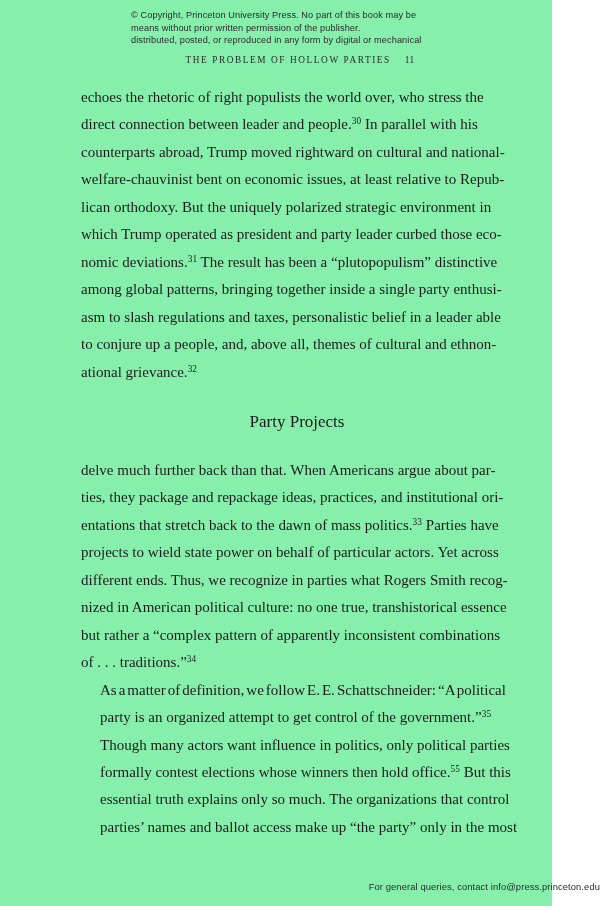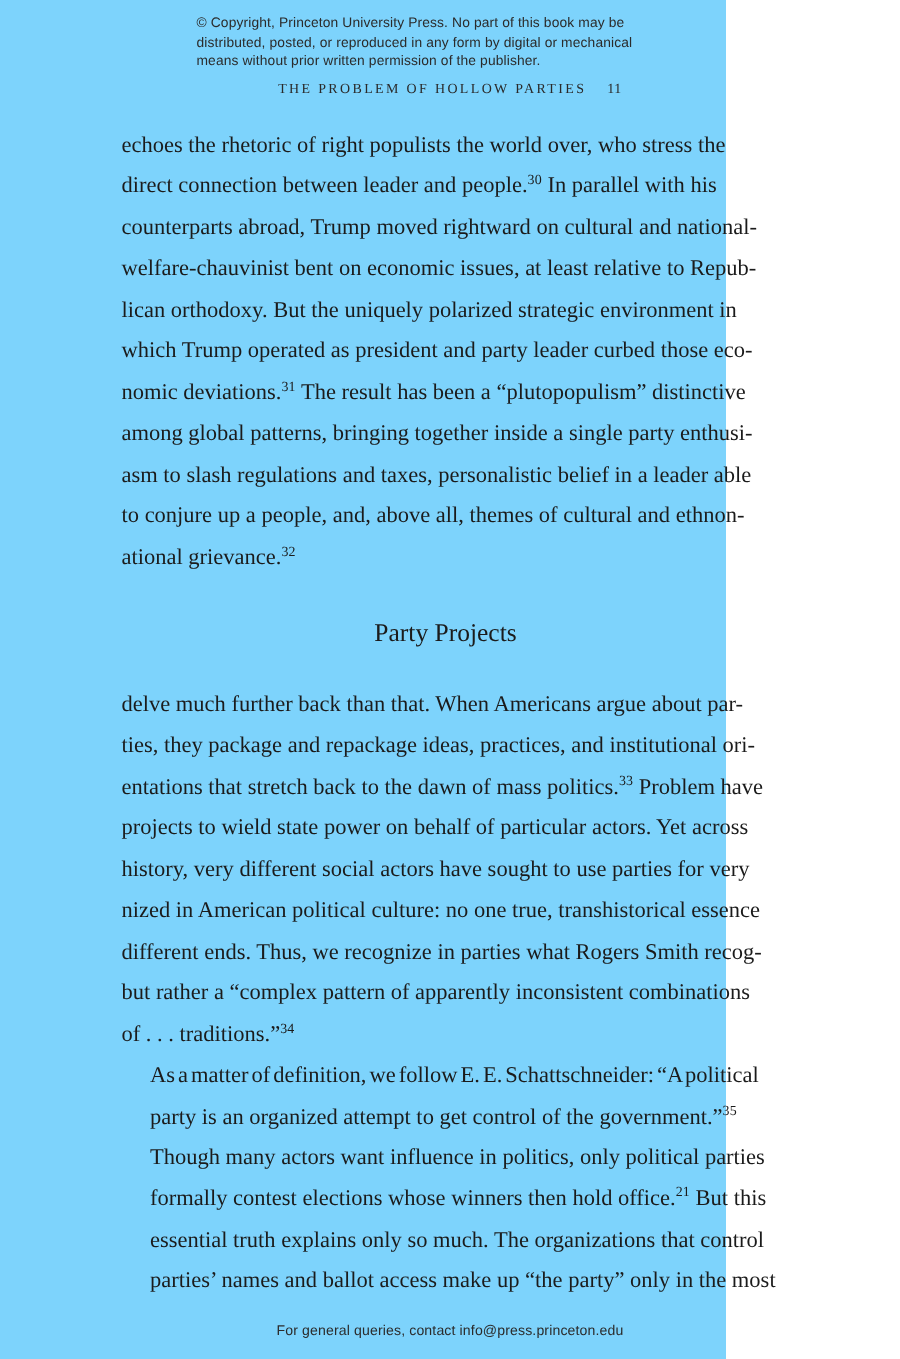--- a/index.html
+++ b/index.html
@@ -13,23 +13,23 @@
     height: 906px;
     position: relative;
     font-family: "Liberation Serif", "DejaVu Serif", serif;
     color: #1a1a1a;
     overflow: hidden;
   }
 
   .page {
     position: absolute;
     inset: 0;
-    width: 484px;
+    width: 552px;
     height: 906px;
-    background: #7dd3fc;
+    background: #86efac;
   }
 
   
   .copyright-block {
     position: absolute;
     left: 131px;
     top: 9px;
     width: 345px;
     font-family: "Liberation Sans", "DejaVu Sans", sans-serif;
     font-size: 9.2px;
@@ -112,36 +112,36 @@
 
   .spacer-before-heading { height: 27px; }
   .spacer-after-heading  { height: 27px; }
 
   
   .page-footer {
     position: absolute;
     left: 0;
     top: 881px;
     width: 600px;
-    text-align: center;
+    text-align: right;
     font-family: "Liberation Sans", "DejaVu Sans", sans-serif;
     font-size: 9.4px;
     color: #2b2b2b;
     letter-spacing: 0.01em;
   }
 </style>
 </head>
 <body>
 
 <div class="page">
 
   <div class="copyright-block">
     <span class="cline">© Copyright, Princeton University Press. No part of this book may be</span>
+    <span class="cline">means without prior written permission of the publisher.</span>
     <span class="cline">distributed, posted, or reproduced in any form by digital or mechanical</span>
-    <span class="cline">means without prior written permission of the publisher.</span>
   </div>
 
   <div class="running-head">
     <span class="rh-title">The Problem of Hollow Parties</span><span class="rh-folio">11</span>
   </div>
 
   <div class="textblock">
 
     <p class="body-par">
         <span class="ln">echoes the rhetoric of right populists the world over, who stress the</span>
@@ -159,34 +159,33 @@
 
     <div class="spacer-before-heading"></div>
 
     <h2 class="section-heading">Party Projects</h2>
 
     <div class="spacer-after-heading"></div>
 
     <p class="body-par">
         <span class="ln">delve much further back than that. When Americans argue about par-</span>
         <span class="ln">ties, they package and repackage ideas, practices, and institutional ori-</span>
-        <span class="ln"><span>entations that stretch back to the dawn of mass politics.</span><sup class="fn">33</sup><span> Problem have</span></span>
+        <span class="ln"><span>entations that stretch back to the dawn of mass politics.</span><sup class="fn">33</sup><span> Parties have</span></span>
         <span class="ln">projects to wield state power on behalf of particular actors. Yet across</span>
-        <span class="ln">history, very different social actors have sought to use parties for very</span>
+        <span class="ln">different ends. Thus, we recognize in parties what Rogers Smith recog-</span>
         <span class="ln">nized in American political culture: no one true, transhistorical essence</span>
-        <span class="ln">different ends. Thus, we recognize in parties what Rogers Smith recog-</span>
         <span class="ln">but rather a “complex pattern of apparently inconsistent combinations</span>
         <span class="ln"><span>of . . . traditions.”</span><sup class="fn">34</sup></span>
       </p>
 
     <p class="body-par indented">
         <span class="ln" style="word-spacing: -1.727px;">As a matter of definition, we follow E. E. Schattschneider: “A political</span>
         <span class="ln"><span>party is an organized attempt to get control of the government.”</span><sup class="fn">35</sup></span>
         <span class="ln">Though many actors want influence in politics, only political parties</span>
-        <span class="ln"><span>formally contest elections whose winners then hold office.</span><sup class="fn">21</sup><span> But this</span></span>
+        <span class="ln"><span>formally contest elections whose winners then hold office.</span><sup class="fn">55</sup><span> But this</span></span>
         <span class="ln">essential truth explains only so much. The organizations that control</span>
         <span class="ln">parties’ names and ballot access make up “the party” only in the most</span>
       </p>
 
   </div>
 
   <div class="page-footer">For general queries, contact info@press.princeton.edu</div>
 
 </div>
 

